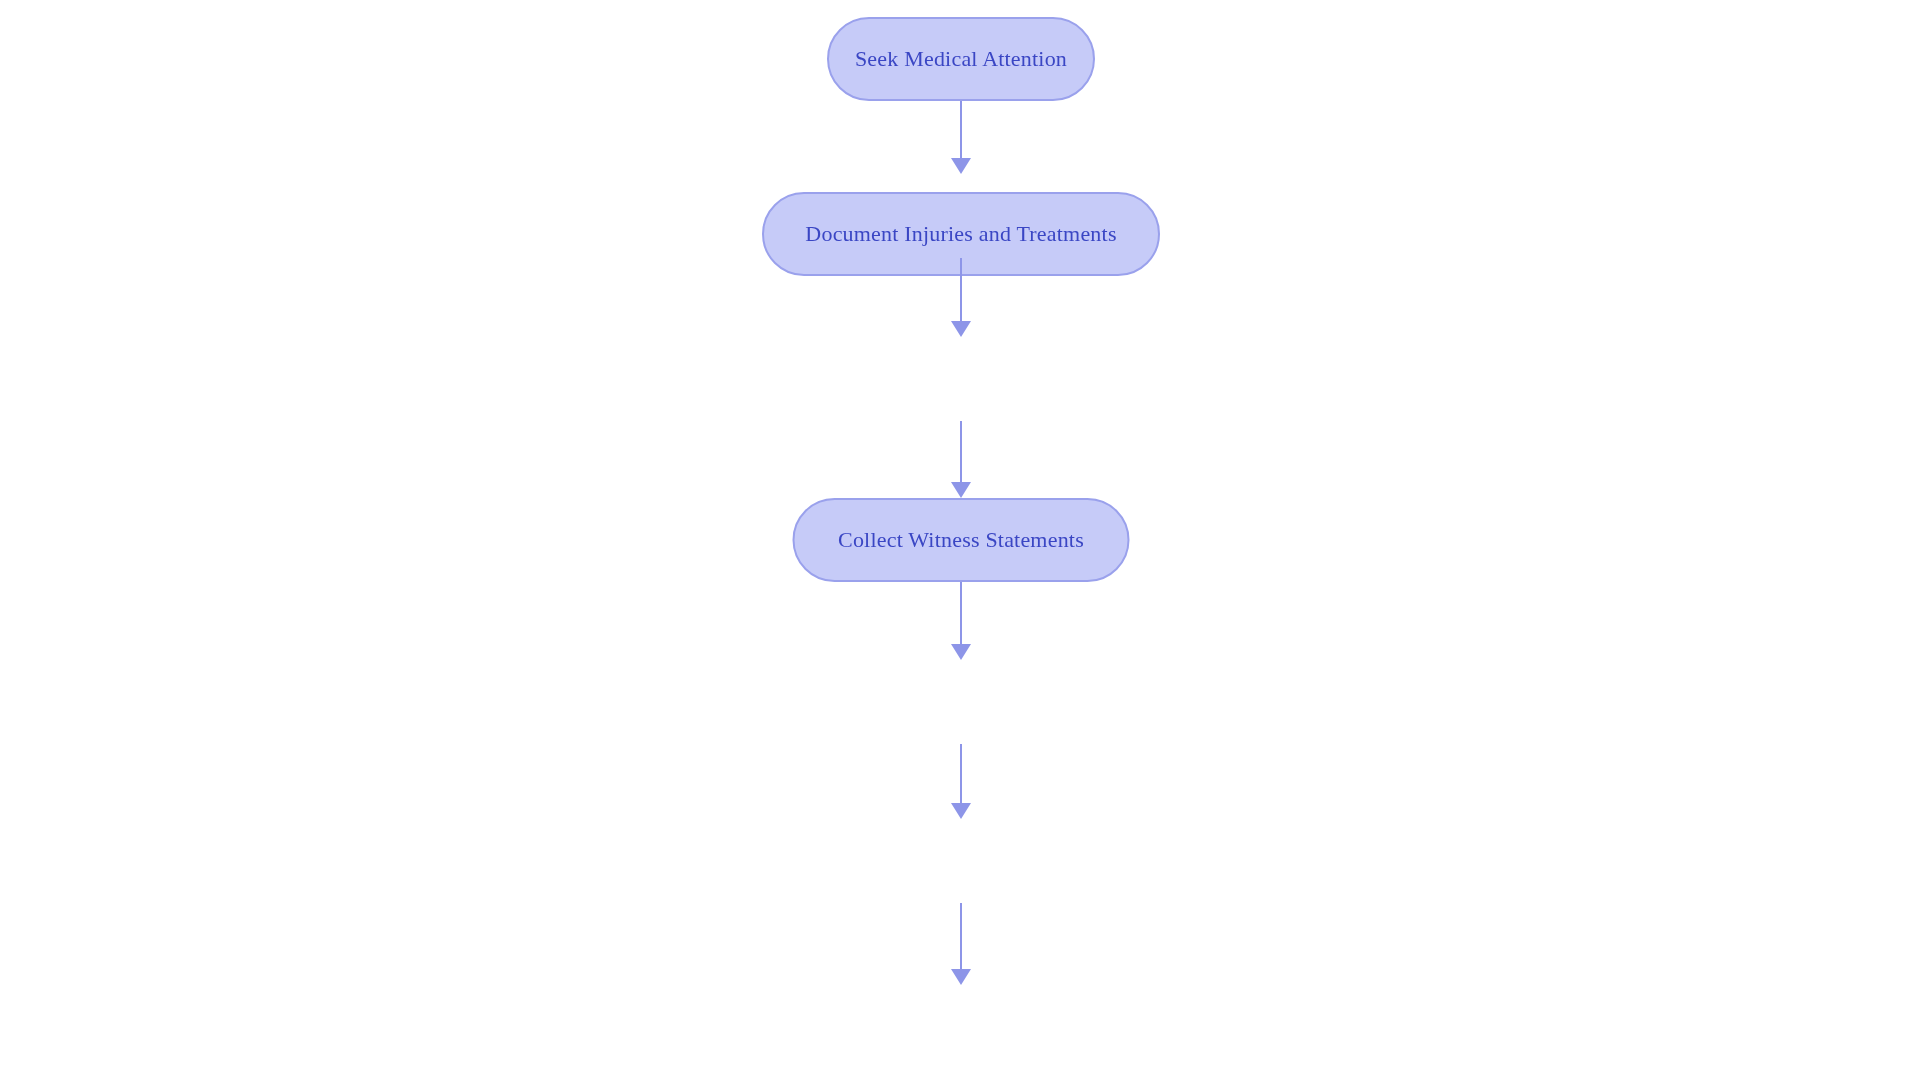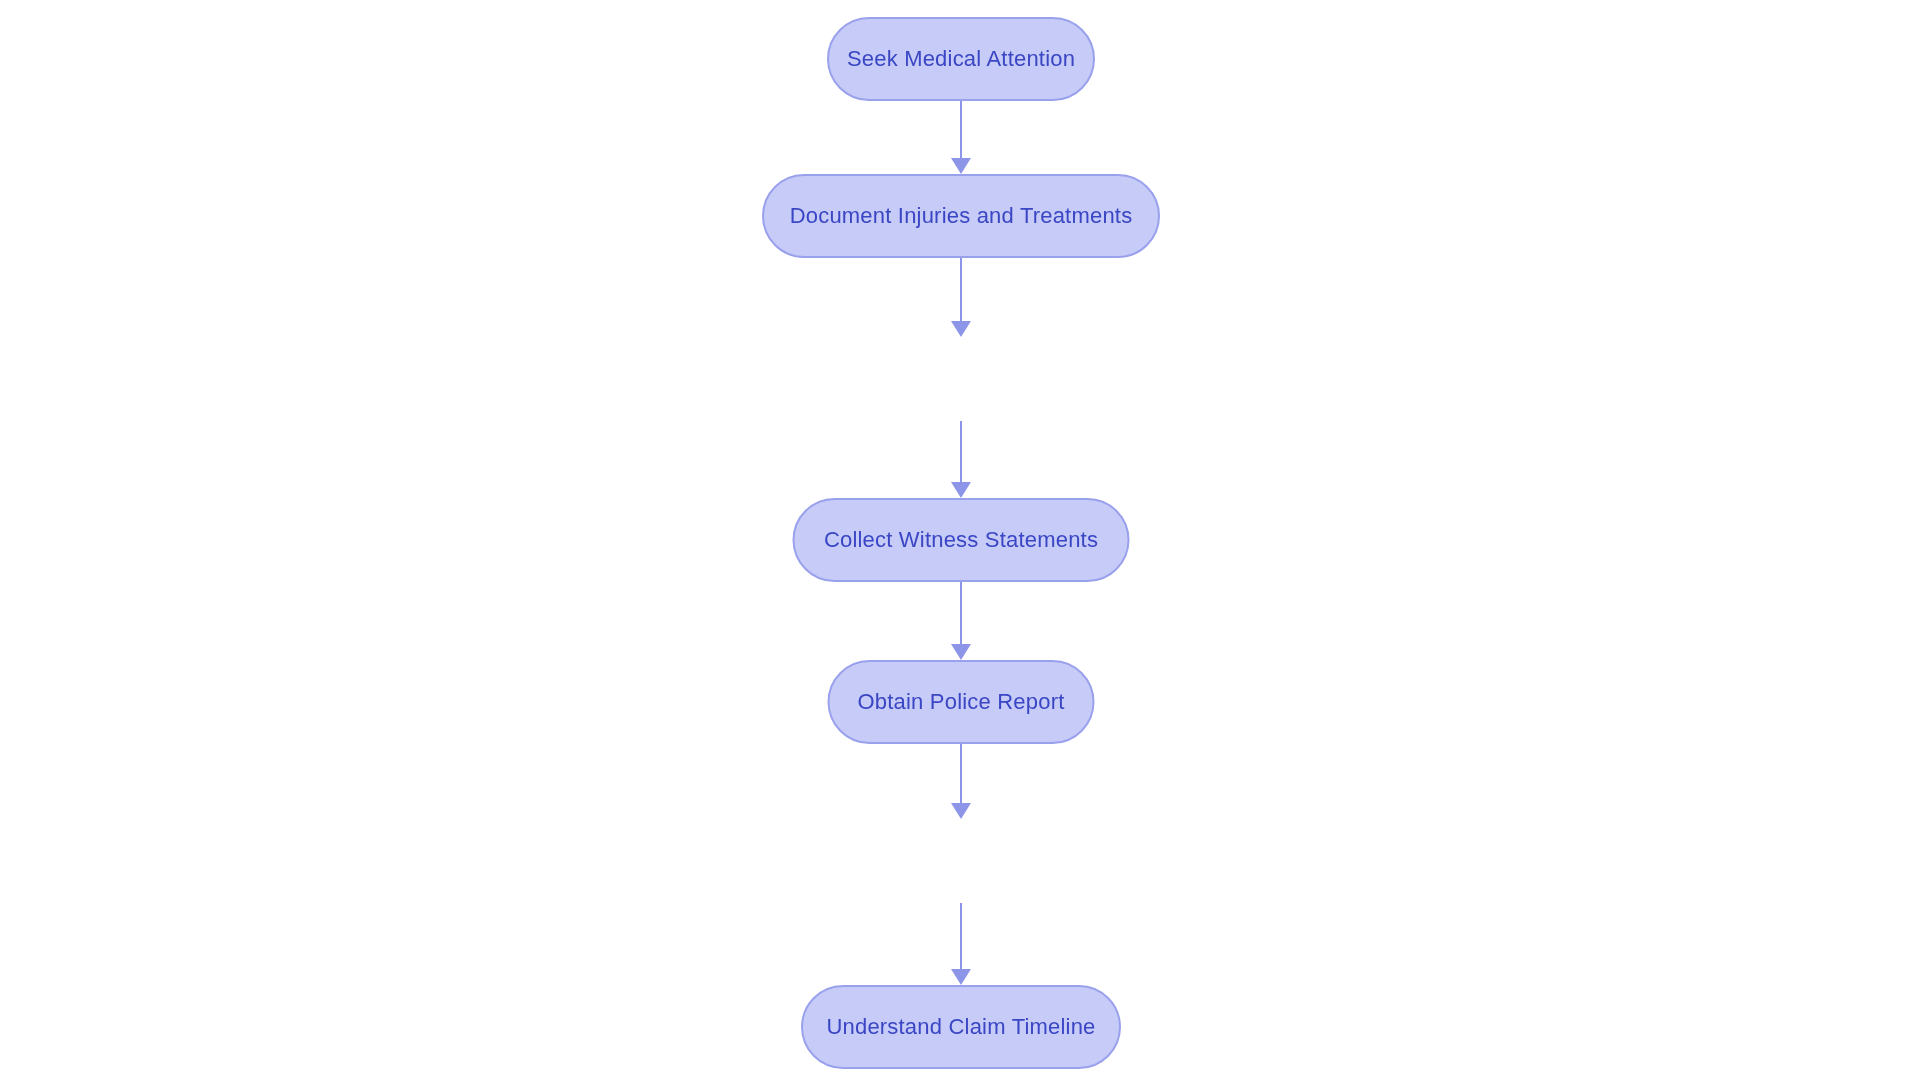--- a/index.html
+++ b/index.html
@@ -7,20 +7,21 @@
     padding: 0;
     background: #ffffff;
     font-family: "Liberation Sans", sans-serif;
   }
   .canvas {
     position: relative;
     width: 1908px;
     height: 1083px;
     background: var(--background, #ffffff);
     overflow: hidden;
+    font-family: Liberation Serif, serif;
   }
   .flow-node {
     position: absolute;
     left: 961px;
     transform: translateX(-50%);
     height: 84px;
     border-radius: 43px;
     background: var(--node-fill, #c6cbf8);
     border: 2px solid var(--node-border, #9aa1ec);
     box-sizing: border-box;
@@ -62,21 +63,21 @@
 
   <div class="flow-node" style="top:17px;  width:268px;">
     <span>Seek Medical Attention</span>
   </div>
 
   <div class="flow-arrow" style="top:101px; height:73px;">
     <i class="stem"></i>
     <i class="head"></i>
   </div>
 
-  <div class="flow-node" style="top:174px; width:398px;">
+  <div class="flow-node" style="top:192px; width:398px;">
     <span>Document Injuries and Treatments</span>
   </div>
 
   <div class="flow-arrow" style="top:258px; height:79px;">
     <i class="stem"></i>
     <i class="head"></i>
   </div>
 
 
   <div class="flow-arrow" style="top:421px; height:77px;">
@@ -86,32 +87,26 @@
 
   <div class="flow-node" style="top:498px; width:337px;">
     <span>Collect Witness Statements</span>
   </div>
 
   <div class="flow-arrow" style="top:582px; height:78px;">
     <i class="stem"></i>
     <i class="head"></i>
   </div>
 
-  <div class="flow-node" style="top:660px; width:267px;">
-    <span>Obtain Police Report</span>
-  </div>
 
   <div class="flow-arrow" style="top:744px; height:75px;">
     <i class="stem"></i>
     <i class="head"></i>
   </div>
 
 
   <div class="flow-arrow" style="top:903px; height:82px;">
     <i class="stem"></i>
     <i class="head"></i>
   </div>
 
-  <div class="flow-node" style="top:985px; width:320px;">
-    <span>Understand Claim Timeline</span>
-  </div>
 
 </div>
 
 </body></html>

